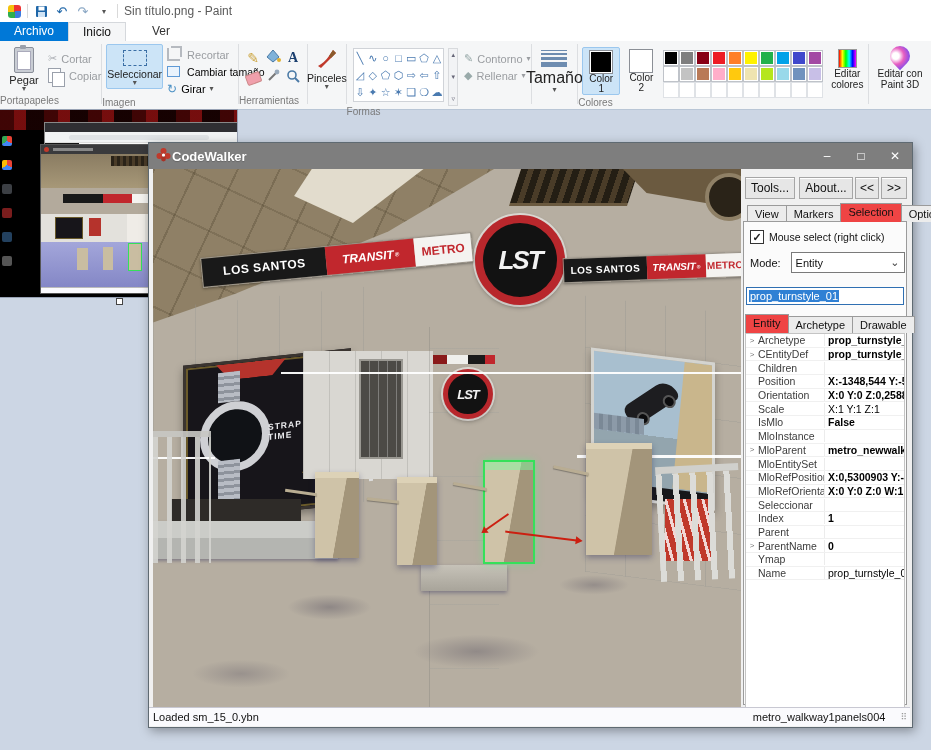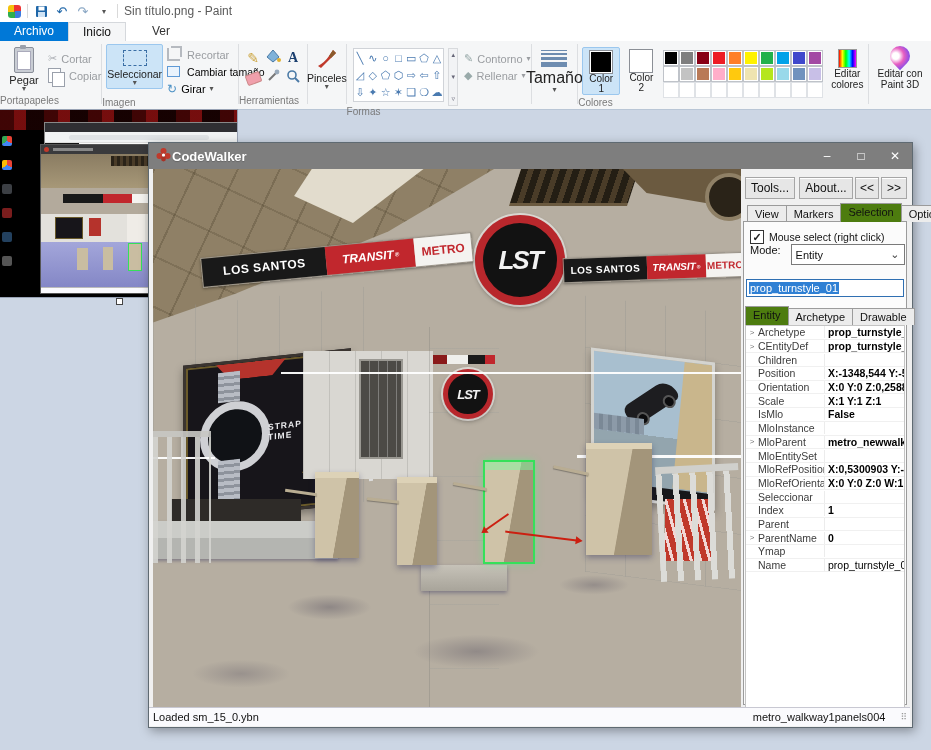--- a/index.html
+++ b/index.html
@@ -55,21 +55,21 @@
   #cw-title{left:0;top:0;width:100%;height:26px;background:#7e7e7e;display:flex;align-items:center;color:#fff}
   #cw-title .t{font-size:13px;font-weight:bold;margin-left:1px;text-shadow:0 1px 1px rgba(0,0,0,.2)}
   .winbtn{width:34px;height:26px;display:flex;align-items:center;justify-content:center;font-size:12px;color:#fff}
   #viewport{left:4px;top:26px;width:588px;height:538px;background:#b6aea1;overflow:hidden;cursor:crosshair}
   #cw-status{left:0;top:564px;width:761px;height:19px;background:#fafafd;border-top:1px solid #c8c8d2;display:flex;align-items:center;font-size:11px;color:#111;padding:0 4px;box-sizing:border-box}
   
   #panel{left:592px;top:30px;width:167px;height:534px;font-size:11px;color:#111}
   .pbtn{background:#e6e6e6;border:1px solid #a6a6a6;font-size:12px;display:flex;align-items:center;justify-content:center;box-shadow:inset 0 1px 0 #fff}
   .tabstrip{display:flex;align-items:flex-end;height:19px}
   .tabstrip .tb{padding:2px 7px 2px;background:#ececec;border:1px solid #9b9b9b;border-bottom:none;font-size:11px;margin-right:-1px}
-  .tabstrip .tb.on{background:#4d7c0f;padding-bottom:4px;position:relative;z-index:2}
+  .tabstrip .tb.on{background:#ef4444;padding-bottom:4px;position:relative;z-index:2}
   .tabpage{background:#fbfbfb;border:1px solid #9b9b9b}
   .cb{width:12px;height:12px;background:#fff;border:1px solid #333;display:inline-flex;align-items:center;justify-content:center;font-size:11px;font-weight:bold;color:#222;line-height:10px}
   .combo{background:#fff;border:1px solid #7a7a7a;height:19px;display:flex;align-items:center;padding:0 4px;justify-content:space-between}
   .txt{background:#fff;border:1px solid #2f6fb2;height:16px;display:flex;align-items:center;padding:0 2px}
   .txt .sel{background:#2f80d4;color:#fff;padding:0 1px}
   #propgrid{background:#fff;border:1px solid #c4c4c4;overflow:hidden}
   .prop-row{display:flex;height:12.7px;align-items:center;border-bottom:1px solid #f0f0f0;font-size:10.5px}
   .prop-exp{width:12px;color:#777;font-size:8px;text-align:center;flex:none}
   .prop-name{width:66px;flex:none;color:#3c3c3c;white-space:nowrap;overflow:hidden;border-right:1px solid #ececec}
   .prop-value{flex:1;white-space:nowrap;overflow:hidden;color:#000;padding-left:3px}
@@ -500,21 +500,21 @@
       <span class="tb">View</span>
       <span class="tb">Markers</span>
       <span class="tb on">Selection</span>
       <span class="tb">Options</span>
     </div>
     <div class="abs tabpage" style="left:2px;top:48px;width:162px;height:482px">
       <div style="display:flex;align-items:center;gap:5px;margin:8px 0 0 6px">
         <span class="cb">✓</span>
         <span style="font-size:10.5px">Mouse select (right click)</span>
       </div>
-      <div style="display:flex;margin:0 0 0 6px">
+      <div style="display:flex;align-items:center;margin:8px 0 0 6px">
         <span>Mode:</span>
         <span class="combo" style="width:104px;margin-left:10px">
             <span>Entity</span>
             <span style="color:#444">⌄</span>
           </span>
       </div>
       <div class="txt" style="margin:14px 2px 0">
         <span class="sel">prop_turnstyle_01</span>
       </div>
       <div class="tabstrip" style="margin:9px 0 0 1px">
@@ -549,21 +549,21 @@
 
   <div class="prop-row">
     <span class="prop-exp"></span>
     <span class="prop-name">Orientation</span>
     <span class="prop-value" style="font-weight: bold;">X:0 Y:0 Z:0,25881</span>
   </div>
 
   <div class="prop-row">
     <span class="prop-exp"></span>
     <span class="prop-name">Scale</span>
-    <span class="prop-value" style="font-weight: bold;">X:1 Y:1 Z:1</span>
+    <span class="prop-value" style="font-weight: normal;">X:1 Y:1 Z:1</span>
   </div>
 
   <div class="prop-row">
     <span class="prop-exp"></span>
     <span class="prop-name">IsMlo</span>
     <span class="prop-value" style="font-weight: bold;">False</span>
   </div>
 
   <div class="prop-row">
     <span class="prop-exp"></span>

